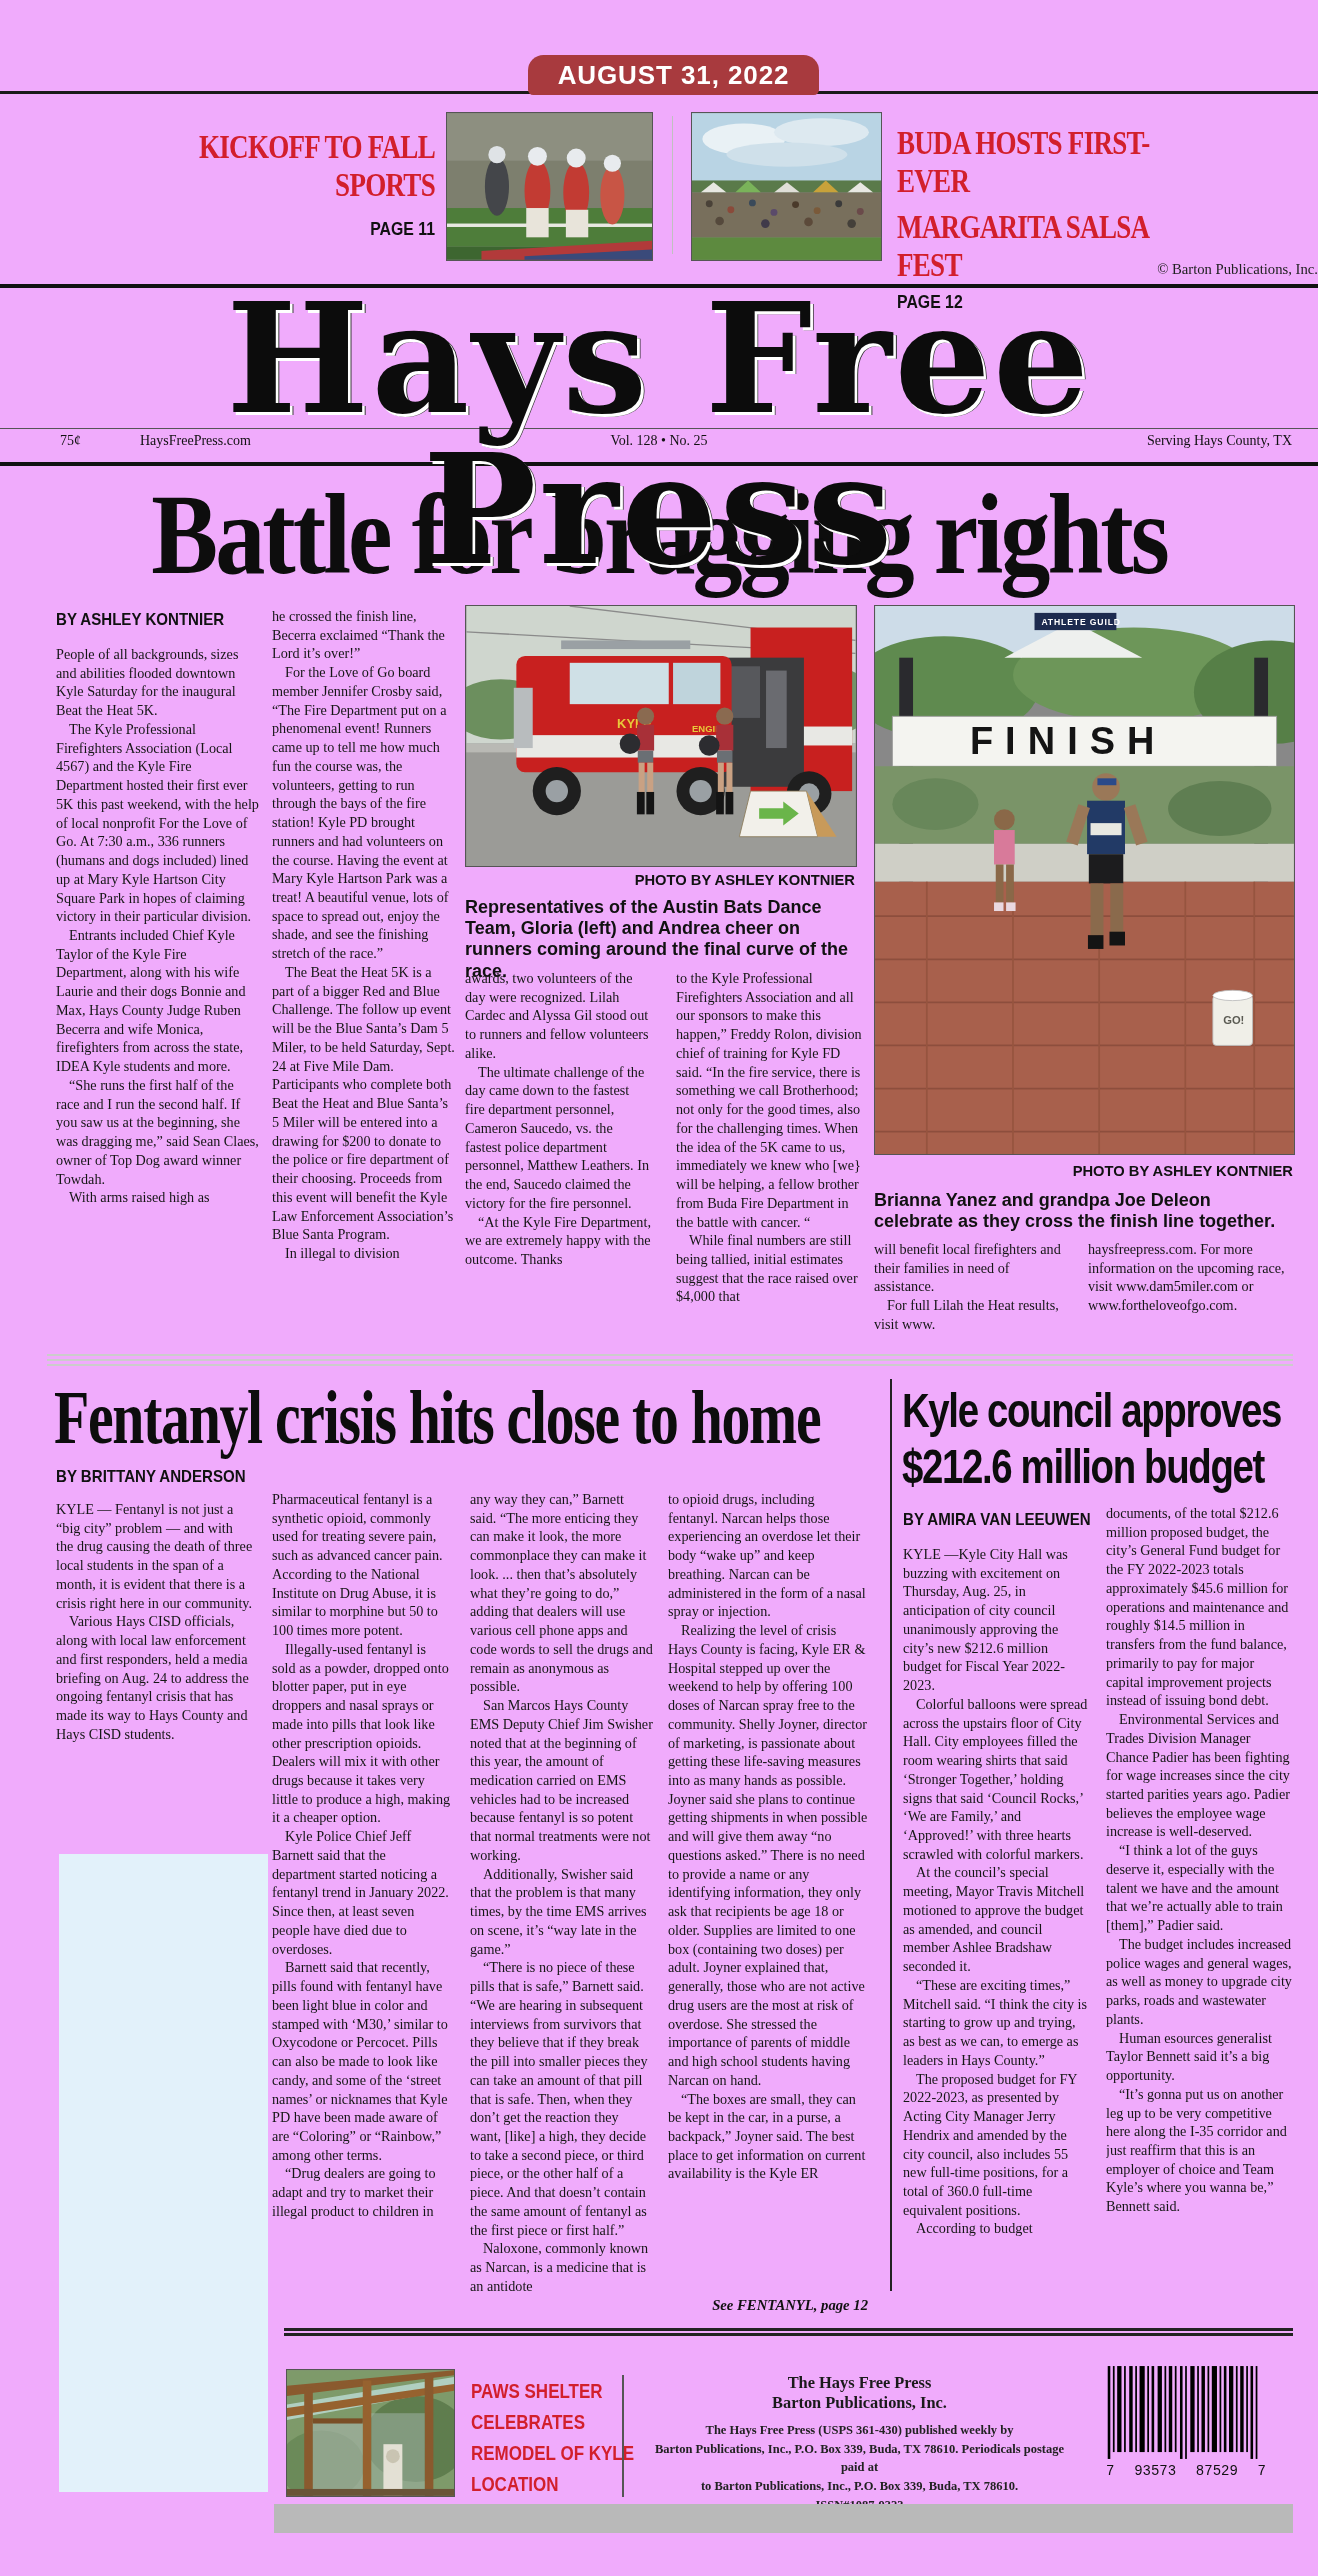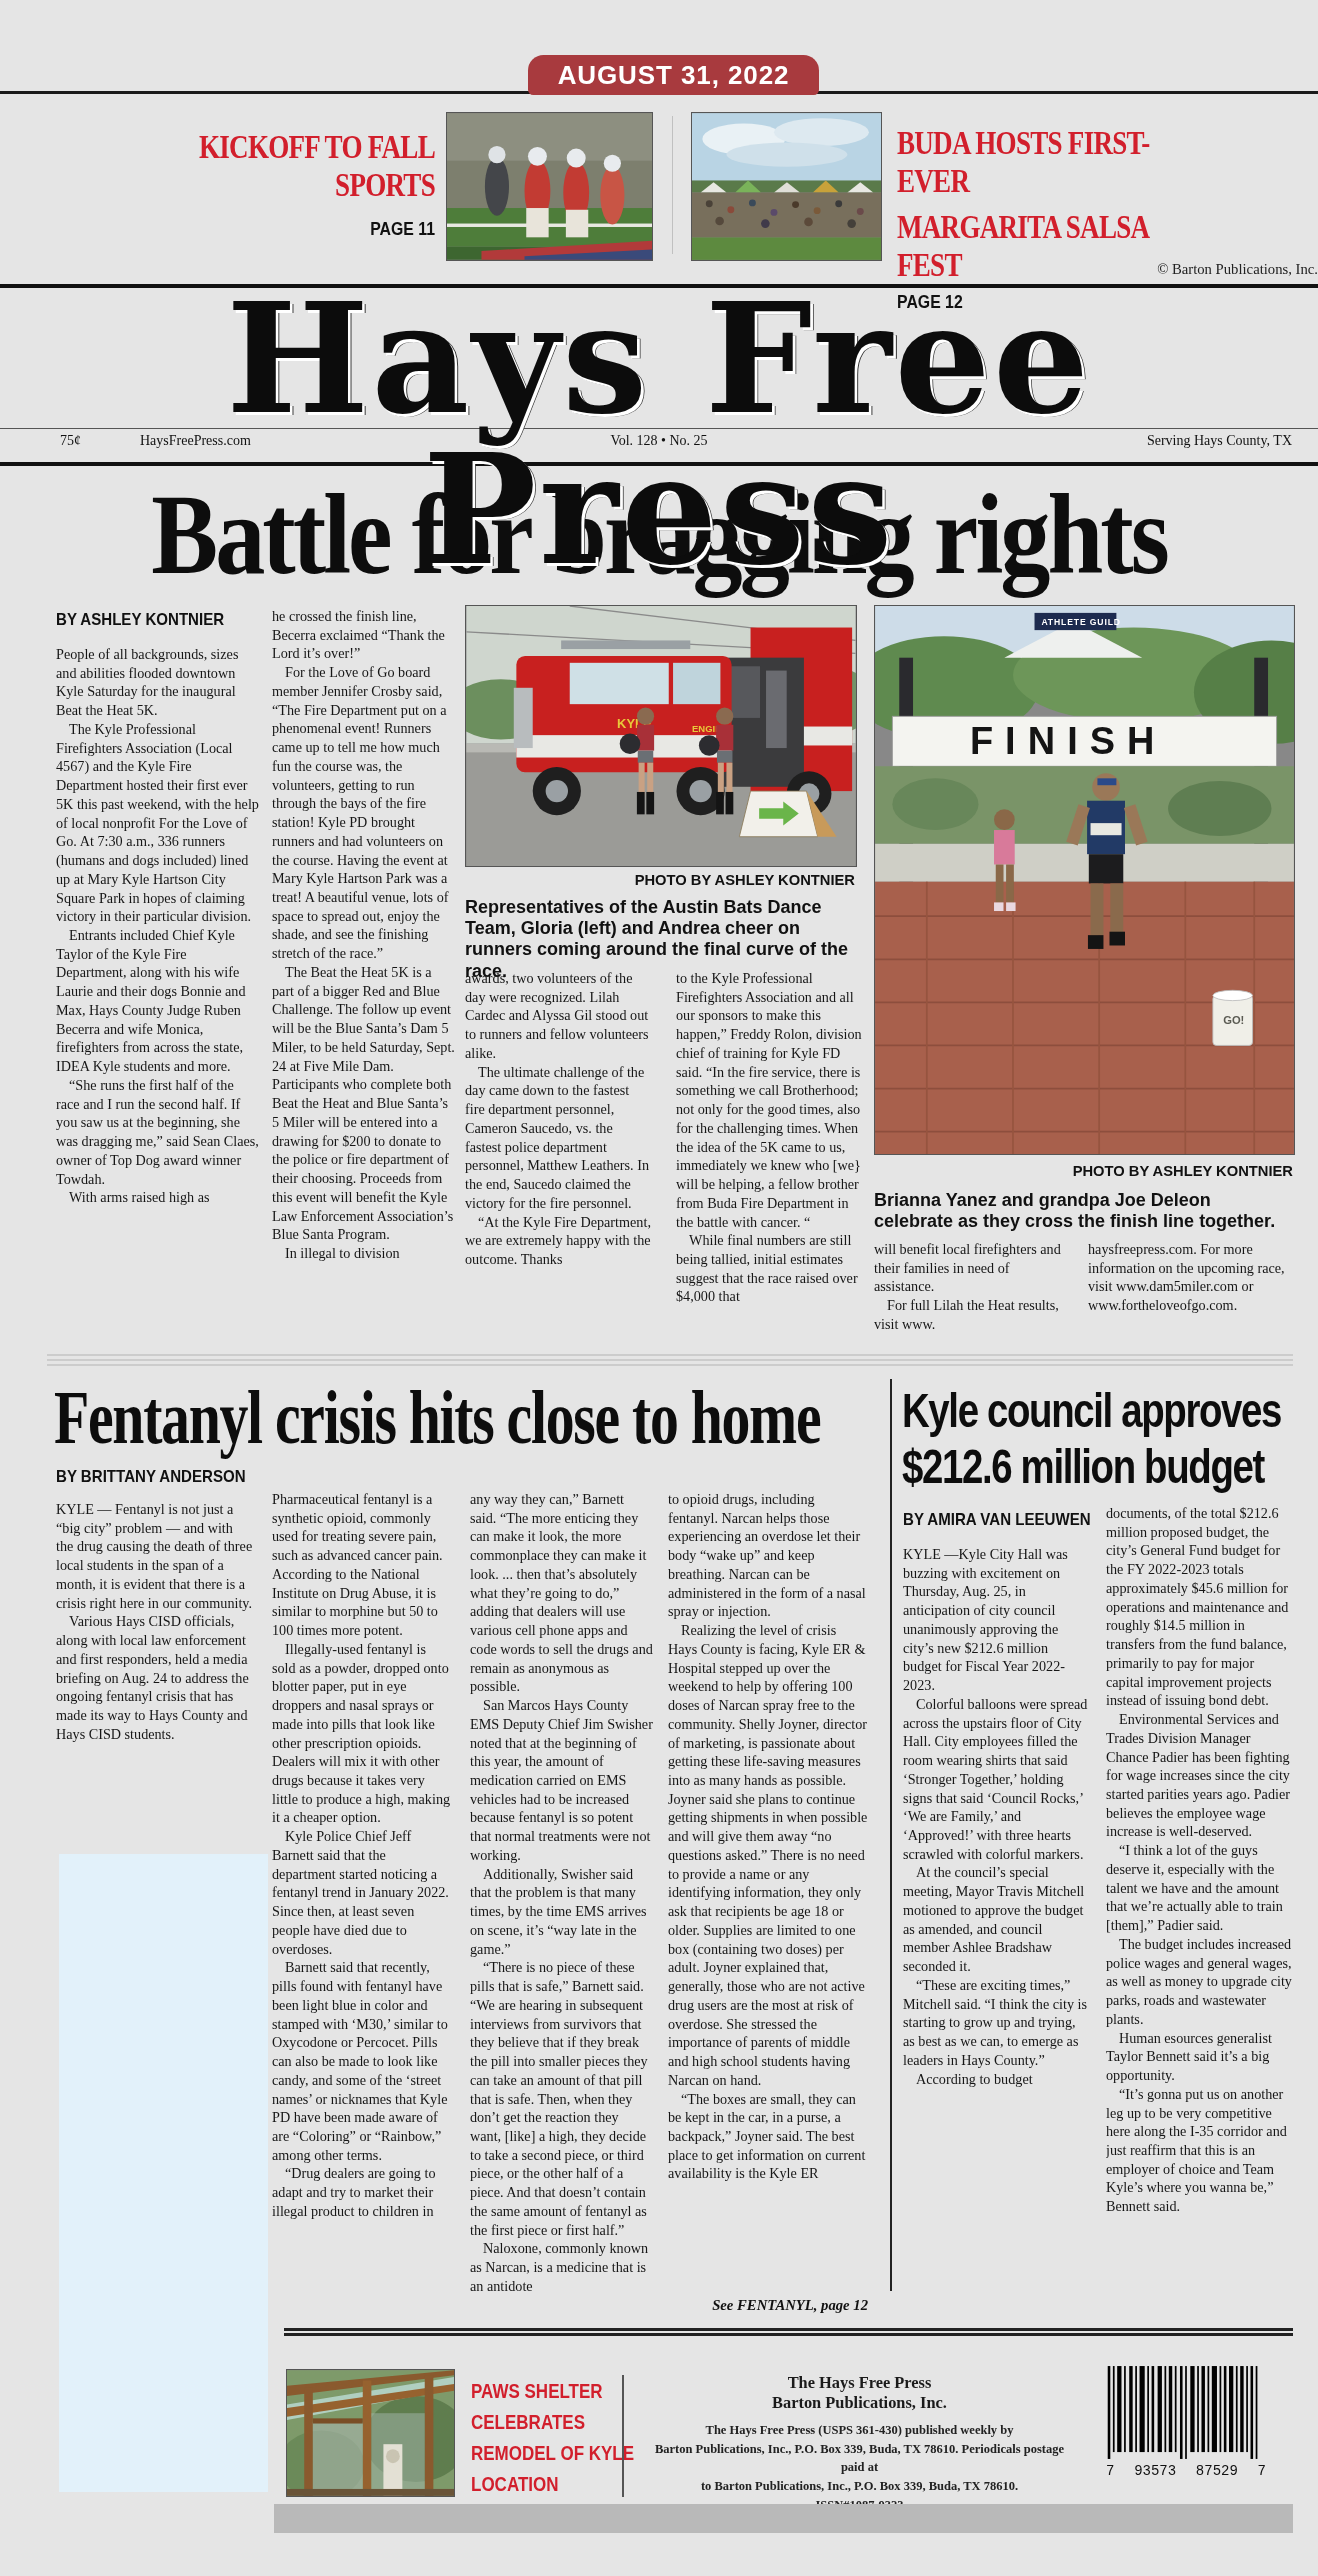--- a/index.html
+++ b/index.html
@@ -1,16 +1,16 @@
 <!DOCTYPE html>
 <html style="font-size:14px"><head>
 <meta charset="utf-8">
 <style>
   html,body{margin:0;padding:0;background:#fff;}
-  .page{position:relative;width:1318px;height:2576px;background:#e5e5e5;overflow:hidden;
+  .page{position:relative;width:1318px;height:2576px;background:#f0abfc;overflow:hidden;
         font-family:"Liberation Serif",serif;color:#1a1a1a;}
   .abs{position:absolute;}
   .sans{font-family:"Liberation Sans",sans-serif;}
   .mono{font-family:"Liberation Mono",monospace;}
   
   .rule-thin{background:#1a1a1a;height:3.4px;left:0;width:1318px;}
   .date-tab{left:528px;top:55px;width:291px;height:40px;background:#a83a3e;
             border-radius:15.5px 15.5px 5.2px 5.2px;color:#fff;font-weight:bold;
             font-size:26px;line-height:41px;text-align:center;letter-spacing:0.9px;
             font-family:"Liberation Sans",sans-serif;z-index:3;}
@@ -334,20 +334,21 @@
   <div class="abs" style="left:902px;top:1383px;">
     <div class="council-headline">Kyle council approves</div>
     <div class="council-headline">$212.6 million budget</div>
   </div>
   <div class="abs byline" style="left:903px;top:1510px;">BY AMIRA VAN LEEUWEN</div>
   <div class="abs body-col" style="left:903px;top:1545px;width:185px;height:747px;">
       <p>KYLE —Kyle City Hall was buzzing with excitement on Thursday, Aug. 25, in anticipation of city council unanimously approving the city’s new $212.6 million budget for Fiscal Year 2022-2023.</p>
       <p>Colorful balloons were spread across the upstairs floor of City Hall. City employees filled the room wearing shirts that said ‘Stronger Together,’ holding signs that said ‘Council Rocks,’ ‘We are Family,’ and ‘Approved!’ with three hearts scrawled with colorful markers.</p>
       <p>At the council’s special meeting, Mayor Travis Mitchell motioned to approve the budget as amended, and council member Ashlee Bradshaw seconded it.</p>
       <p>“These are exciting times,” Mitchell said. “I think the city is starting to grow up and trying, as best as we can, to emerge as leaders in Hays County.”</p>
+      <p>The proposed budget for FY 2022-2023, as presented by Acting City Manager Jerry Hendrix and amended by the city council, also includes 55 new full-time positions, for a total of 360.0 full-time equivalent positions.</p>
       <p>According to budget</p>
     </div>
   <div class="abs body-col" style="left:1106px;top:1504px;width:187px;height:788px;">
       <p>documents, of the total $212.6 million proposed budget, the city’s General Fund budget for the FY 2022-2023 totals approximately $45.6 million for operations and maintenance and roughly $14.5 million in transfers from the fund balance, primarily to pay for major capital improvement projects instead of issuing bond debt.</p>
       <p>Environmental Services and Trades Division Manager Chance Padier has been fighting for wage increases since the city started parities years ago. Padier believes the employee wage increase is well-deserved.</p>
       <p>“I think a lot of the guys deserve it, especially with the talent we have and the amount that we’re actually able to train [them],” Padier said.</p>
       <p>The budget includes increased police wages and general wages, as well as money to upgrade city parks, roads and wastewater plants.</p>
       <p>Human esources generalist Taylor Bennett said it’s a big opportunity.</p>
       <p>“It’s gonna put us on another leg up to be very competitive here along the I-35 corridor and just reaffirm that this is an employer of choice and Team Kyle’s where you wanna be,” Bennett said.</p>
     </div>

